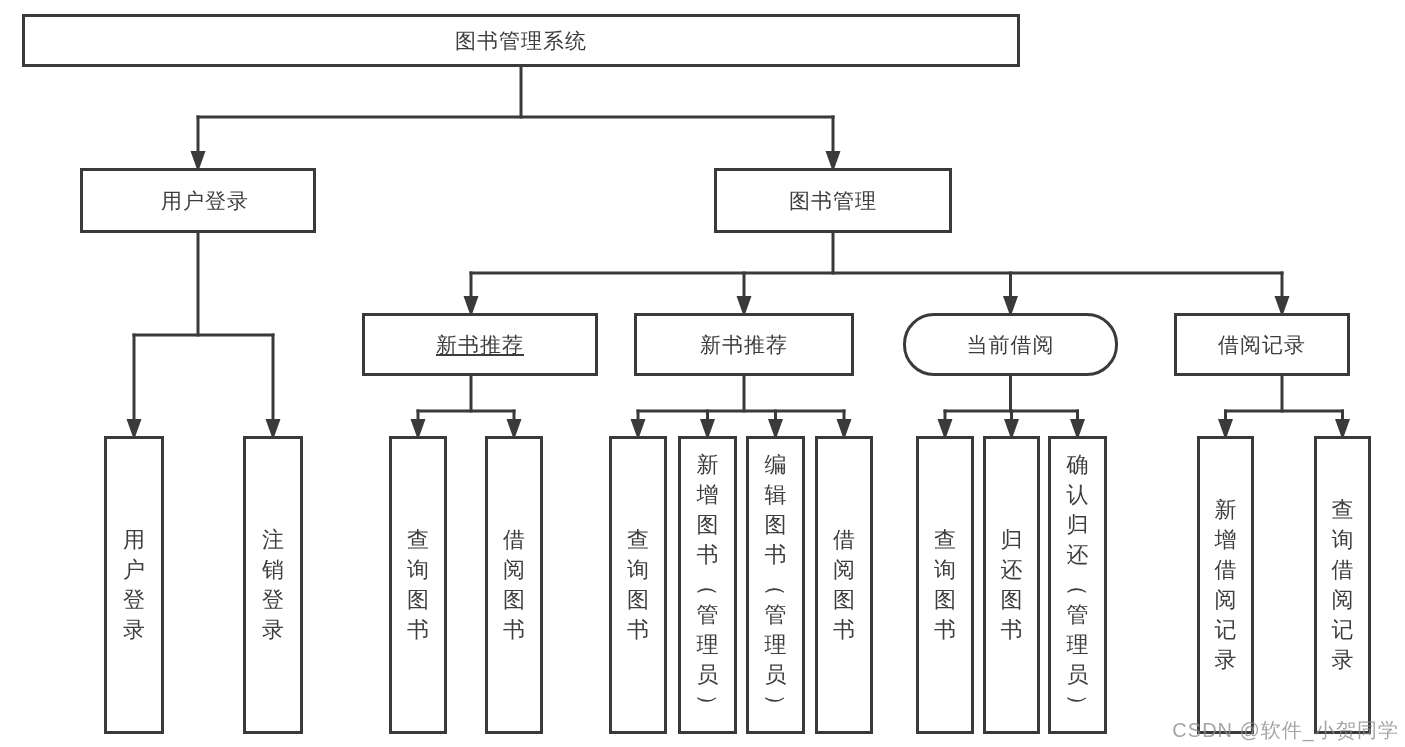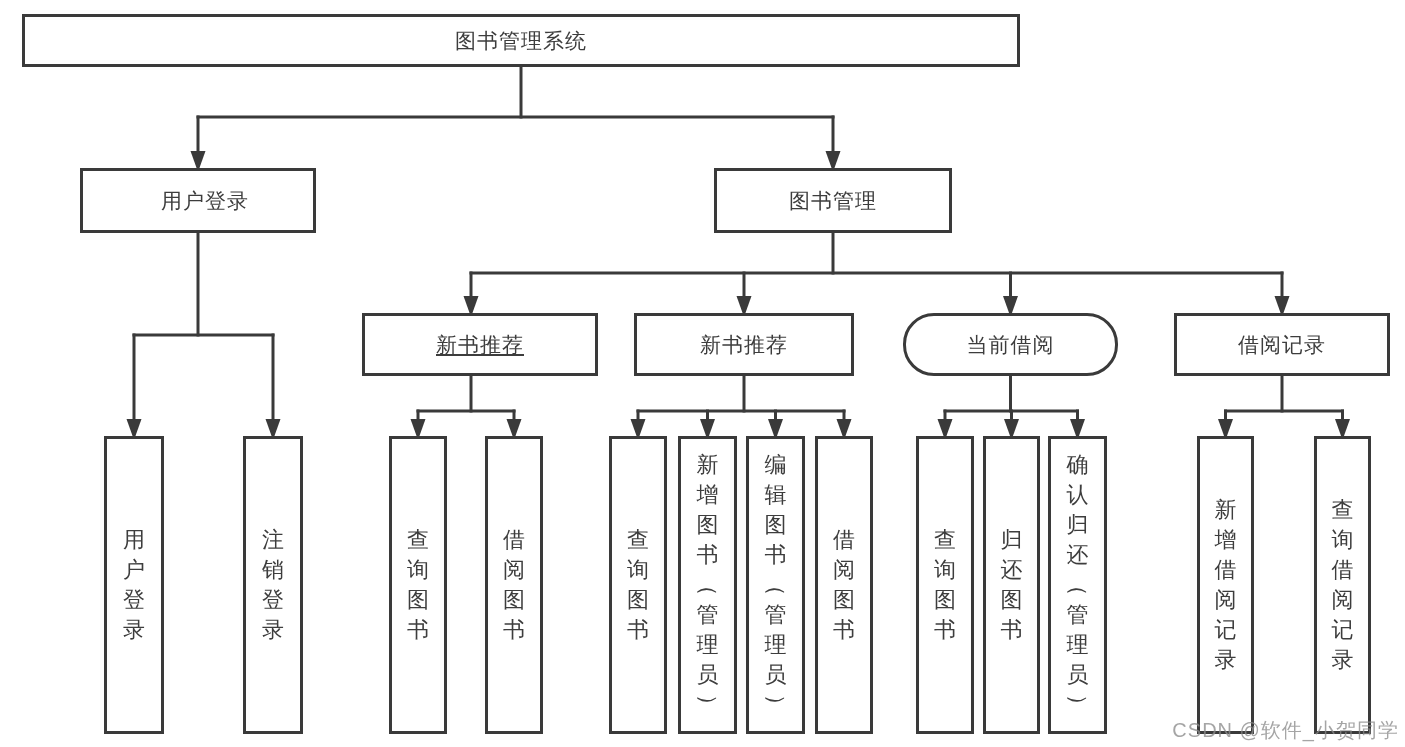--- a/index.html
+++ b/index.html
@@ -138,21 +138,21 @@
       </div>
       <div class="node horizontal" style="left: 362px; top: 313px; width: 236px; height: 63px; border-color: rgb(58, 58, 58); color: rgb(61, 61, 61); text-decoration: underline;">
         <span>新书推荐</span>
       </div>
       <div class="node horizontal" style="left: 634px; top: 313px; width: 220px; height: 63px; border-color: rgb(58, 58, 58); color: rgb(61, 61, 61);">
         <span>新书推荐</span>
       </div>
       <div class="node horizontal" style="left: 903px; top: 313px; width: 215px; height: 63px; border-color: rgb(58, 58, 58); color: rgb(61, 61, 61); border-radius: 31px;">
         <span>当前借阅</span>
       </div>
-      <div class="node horizontal" style="left: 1174px; top: 313px; width: 216px; height: 63px; border-color: rgb(58, 58, 58); color: rgb(61, 61, 61);">
+      <div class="node horizontal" style="left: 1174px; top: 313px; width: 176px; height: 63px; border-color: rgb(58, 58, 58); color: rgb(61, 61, 61);">
         <span>借阅记录</span>
       </div>
       <div class="node vertical" style="left: 104px; top: 436px; width: 60px; height: 298px; border-color: rgb(58, 58, 58); color: rgb(61, 61, 61);">
         <span class="ch">用</span>
         <span class="ch">户</span>
         <span class="ch">登</span>
         <span class="ch">录</span>
       </div>
       <div class="node vertical" style="left: 243px; top: 436px; width: 60px; height: 298px; border-color: rgb(58, 58, 58); color: rgb(61, 61, 61);">
         <span class="ch">注</span>

